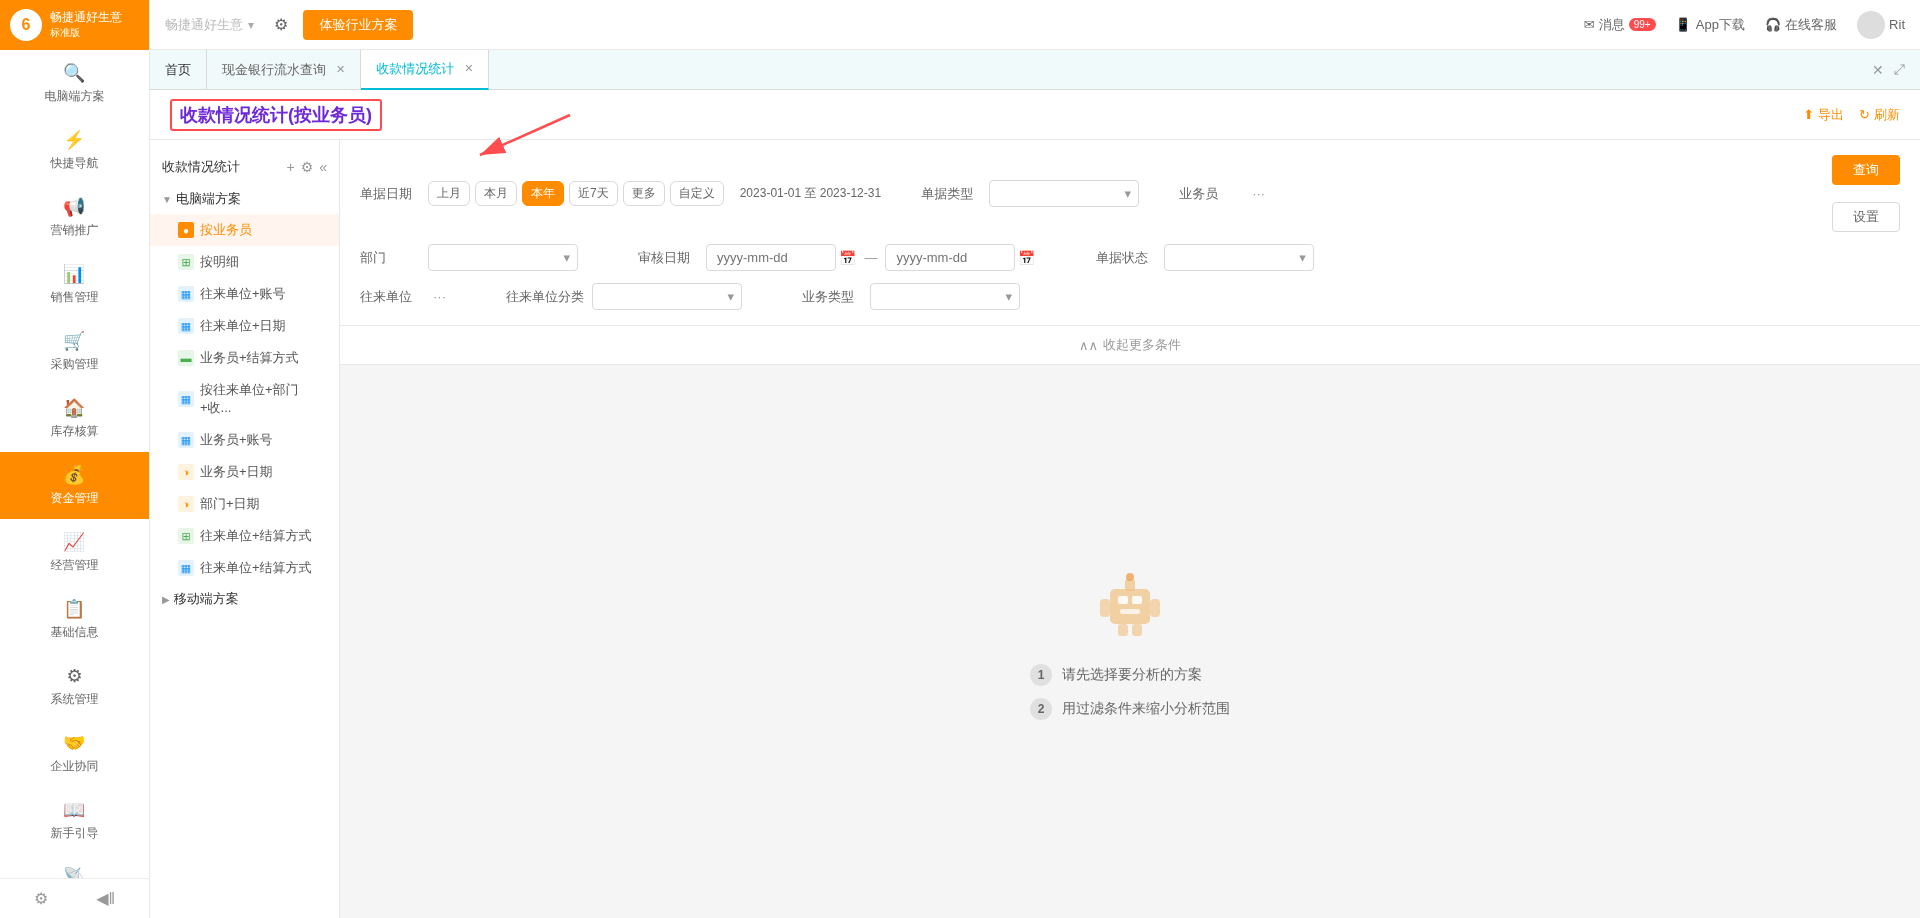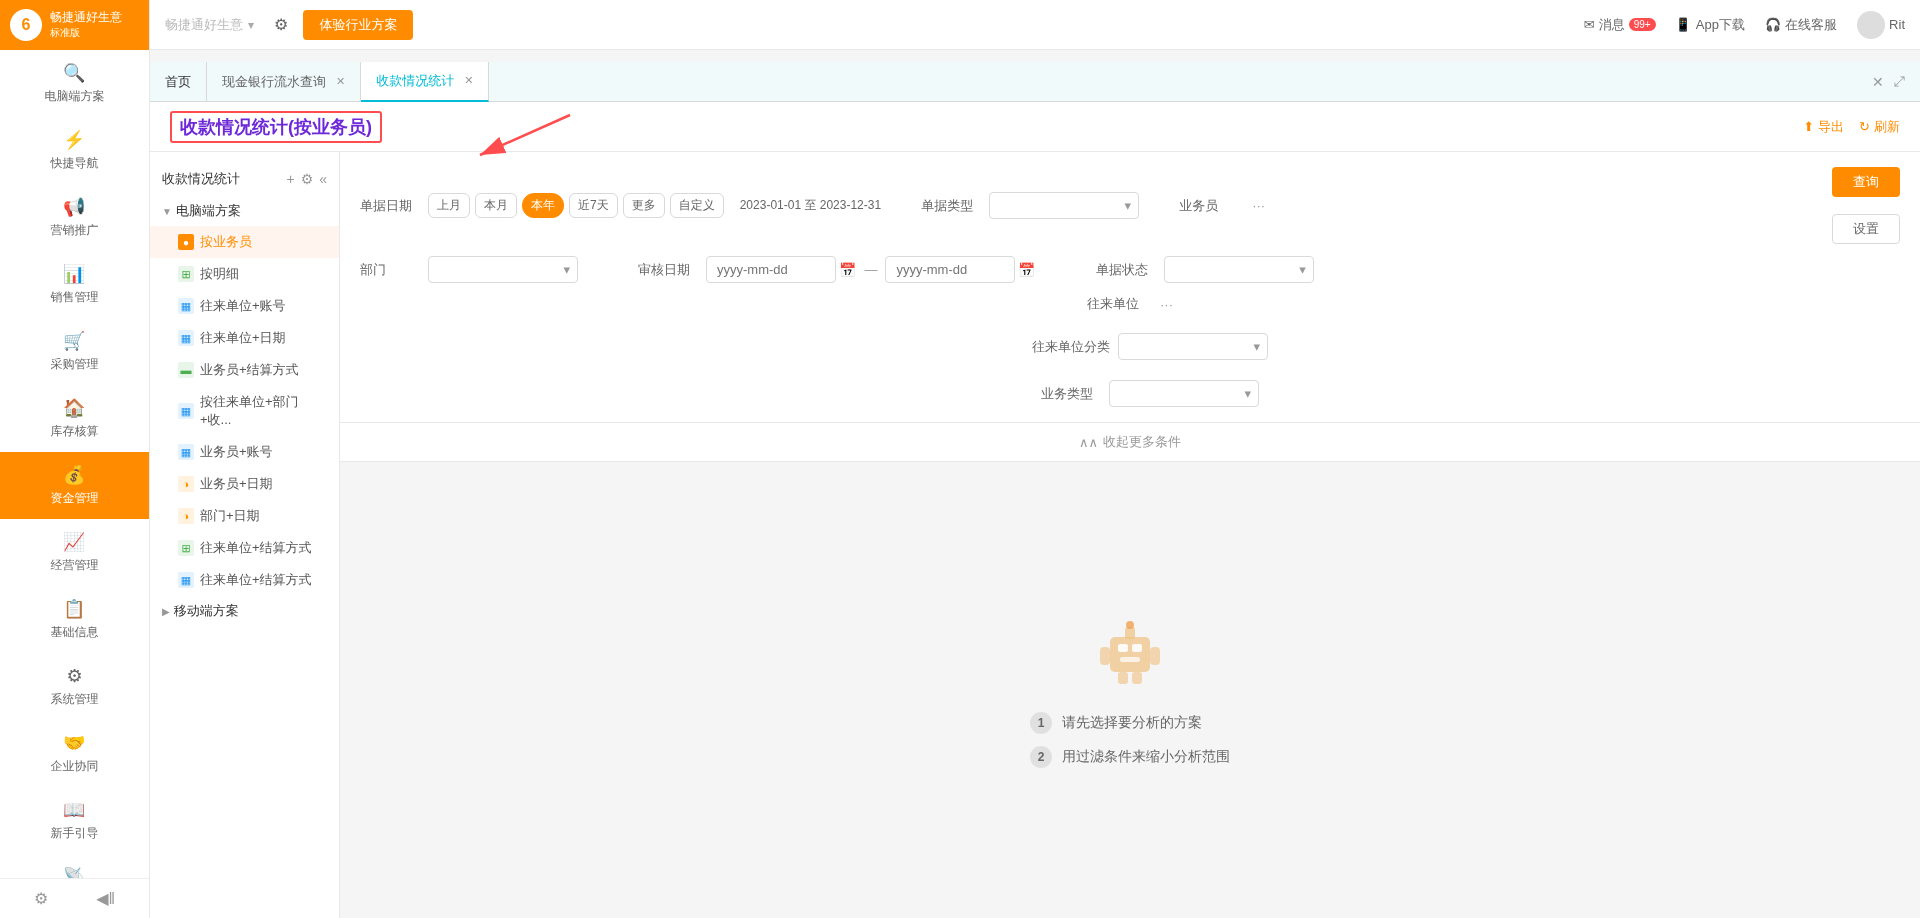--- a/index.html
+++ b/index.html
@@ -30,21 +30,21 @@
     .topbar-brand { display: flex; align-items: center; gap: 5px; color: #999; font-size: 13px; }
     .topbar-chevron { color: #aaa; font-size: 12px; }
     .topbar-gear { color: #666; cursor: pointer; font-size: 16px; margin-left: 5px; }
     .topbar-trial-btn { background: #ff8c00; color: #fff; border: none; padding: 6px 16px; border-radius: 4px; cursor: pointer; font-size: 13px; }
     .topbar-right { margin-left: auto; display: flex; align-items: center; gap: 20px; }
     .topbar-right-item { display: flex; align-items: center; gap: 4px; color: #666; cursor: pointer; font-size: 13px; }
     .badge { background: #ff4d4f; color: #fff; border-radius: 10px; padding: 1px 5px; font-size: 10px; }
     .topbar-avatar { width: 28px; height: 28px; background: #ddd; border-radius: 50%; }
 
     
-    .tabbar { height: 40px; background: #f0fafa; display: flex; align-items: center; border-bottom: 1px solid #d9d9d9; margin-top: 12px; }
+    .tabbar { height: 40px; background: #f0fafa; display: flex; align-items: center; border-bottom: 1px solid #d9d9d9; }
     .tab-item { height: 40px; display: flex; align-items: center; padding: 0 15px; cursor: pointer; font-size: 13px; color: #666; border-right: 1px solid #d9d9d9; gap: 6px; }
     .tab-item.home { color: #333; }
     .tab-item.active { background: #fff; color: #00bcd4; border-bottom: 2px solid #00bcd4; }
     .tab-close { font-size: 11px; color: #999; margin-left: 4px; }
     .tabbar-right { margin-left: auto; display: flex; align-items: center; gap: 10px; padding-right: 15px; }
     .tabbar-btn { color: #999; cursor: pointer; font-size: 14px; }
 
     
     .page-header { height: 50px; background: #fff; display: flex; align-items: center; padding: 0 20px; border-bottom: 1px solid #e8e8e8; }
     .page-title { font-size: 18px; font-weight: bold; color: #6d28d9; border: 2px solid #ff4d4f; padding: 2px 8px; border-radius: 2px; }
@@ -71,26 +71,26 @@
     .icon-bar { background: #e8f5e9; color: #4caf50; }
     .icon-pie { background: #fff3e0; color: #ff9800; }
     .mobile-section { }
 
     
     .right-panel { flex: 1; display: flex; flex-direction: column; overflow: hidden; }
 
     
     .filter-area { background: #fff; padding: 15px 20px; border-bottom: 1px solid #e8e8e8; }
     .filter-row { display: flex; align-items: center; gap: 20px; margin-bottom: 12px; flex-wrap: wrap; }
-    .filter-row:last-child { margin-bottom: 0; flex-direction: column; }
+    .filter-row:last-child { margin-bottom: 0; }
     .filter-item { display: flex; align-items: center; gap: 8px; }
     .filter-label { color: #666; font-size: 13px; white-space: nowrap; min-width: 60px; }
     .filter-date-tabs { display: flex; gap: 5px; }
     .date-tab { padding: 3px 8px; font-size: 12px; color: #666; cursor: pointer; border: 1px solid #d9d9d9; border-radius: 6px; }
-    .date-tab.active { background: #ff8c00; color: #fff; border-color: #ff8c00; border-radius: 12px; }
+    .date-tab.active { background: #ff8c00; color: #fff; border-color: #ff8c00; border-radius: 6px; }
     .date-range { display: flex; align-items: center; gap: 5px; font-size: 13px; color: #333; margin-left: 5px; }
     .filter-select { border: 1px solid #d9d9d9; border-radius: 4px; padding: 5px 25px 5px 10px; font-size: 13px; background: #fff; color: #333; cursor: pointer; min-width: 150px; appearance: none; position: relative; }
     .filter-select-wrapper { position: relative; display: inline-flex; align-items: center; }
     .filter-select-wrapper::after { content: "▾"; position: absolute; right: 8px; color: #999; pointer-events: none; }
     .filter-date-input { border: 1px solid #d9d9d9; border-radius: 4px; padding: 5px 10px; font-size: 13px; width: 130px; color: #bbb; }
     .date-separator { color: #999; }
     .date-cal-icon { color: #bbb; font-size: 14px; margin-left: -5px; }
     .filter-dots { color: #999; cursor: pointer; margin-left: 5px; }
     .filter-actions { display: flex; flex-direction: column; gap: 17px; margin-left: auto; flex-shrink: 0; }
     .btn-query { background: #ff8c00; color: #fff; border: none; padding: 6px 20px; border-radius: 4px; cursor: pointer; font-size: 13px; }

